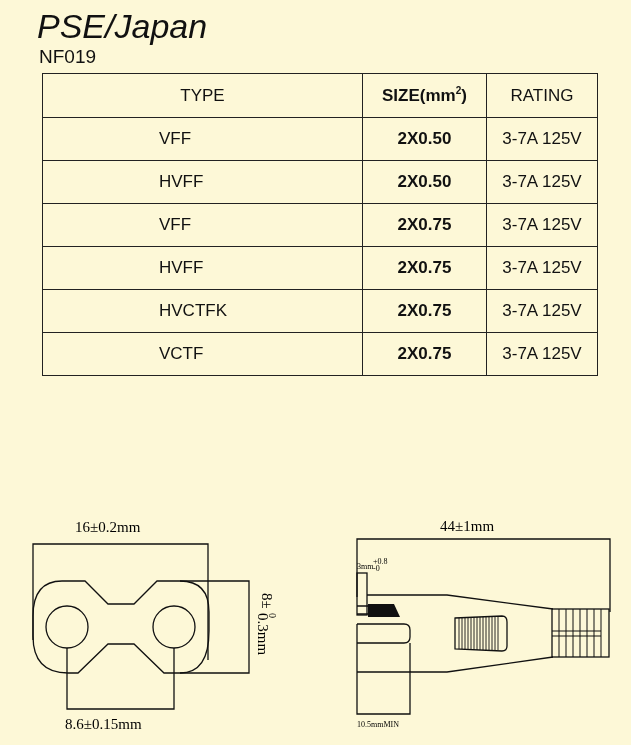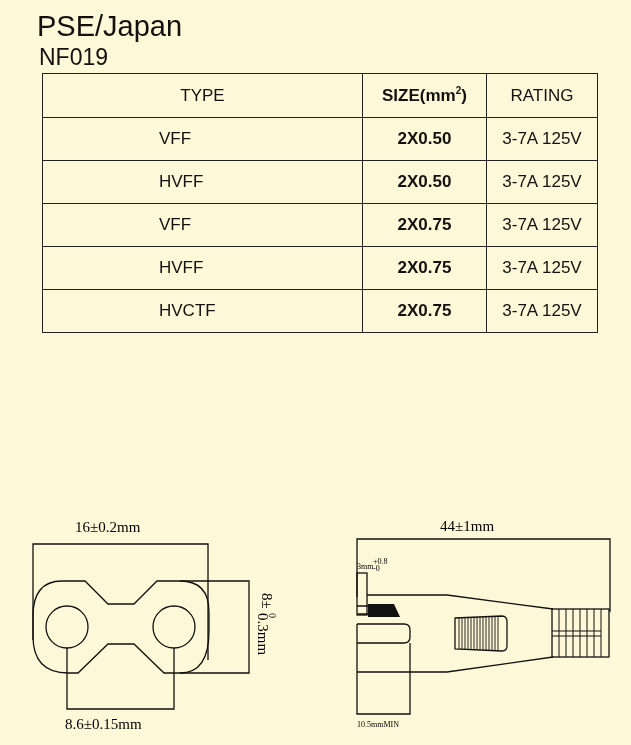--- a/index.html
+++ b/index.html
@@ -1,18 +1,18 @@
 <!DOCTYPE html>
 <html><head>
 <meta charset="utf-8">
 <style>
   html,body{margin:0;padding:0;}
   body{width:631px;height:745px;background:#fdf8d7;position:relative;overflow:hidden;font-family:"Liberation Sans",sans-serif;color:#111;}
-  .title{position:absolute;left:37px;top:10px;font-size:29px;line-height:32px;}
-  .model{position:absolute;left:39px;top:44px;font-size:23px;line-height:26px;}
+  .title{position:absolute;left:37px;top:10px;font-size:34px;line-height:32px;font-style:italic;}
+  .model{position:absolute;left:39px;top:44px;font-size:19px;line-height:26px;}
   table{position:absolute;left:42px;top:73px;border-collapse:collapse;width:556px;border-radius:19px;}
   td,th{border:1.5px solid #222;font-weight:normal;font-size:17px;height:42px;padding:0;}
   th{height:43px;}
   .c-type{width:319px;}
   .c-size{width:123px;text-align:center;font-weight:bold;}
   .c-rate{text-align:center;}
   th.c-type{text-align:center;}
   td.c-type{padding-left:116px;text-align:left;box-sizing:border-box;margin-left:44px;}
   sup{font-size:10px;}
   svg{position:absolute;left:0;top:0;}
@@ -47,21 +47,26 @@
         <td class="c-type">VFF</td>
         <td class="c-size">2X0.75</td>
         <td class="c-rate">3-7A 125V</td>
       </tr>
     <tr>
         <td class="c-type">HVFF</td>
         <td class="c-size">2X0.75</td>
         <td class="c-rate">3-7A 125V</td>
       </tr>
     <tr>
-        <td class="c-type">HVCTF</td>
+        <td class="c-type">HVCTFK</td>
+        <td class="c-size">2X0.75</td>
+        <td class="c-rate">3-7A 125V</td>
+      </tr>
+    <tr>
+        <td class="c-type">VCTF</td>
         <td class="c-size">2X0.75</td>
         <td class="c-rate">3-7A 125V</td>
       </tr>
   </tbody>
 </table>
 
 <svg width="631" height="745" viewBox="0 0 631 745">
   <g fill="none" stroke="#111" stroke-width="1.3">
 
     <polyline points="33,640 33,544 208,544 208,660"></polyline>

